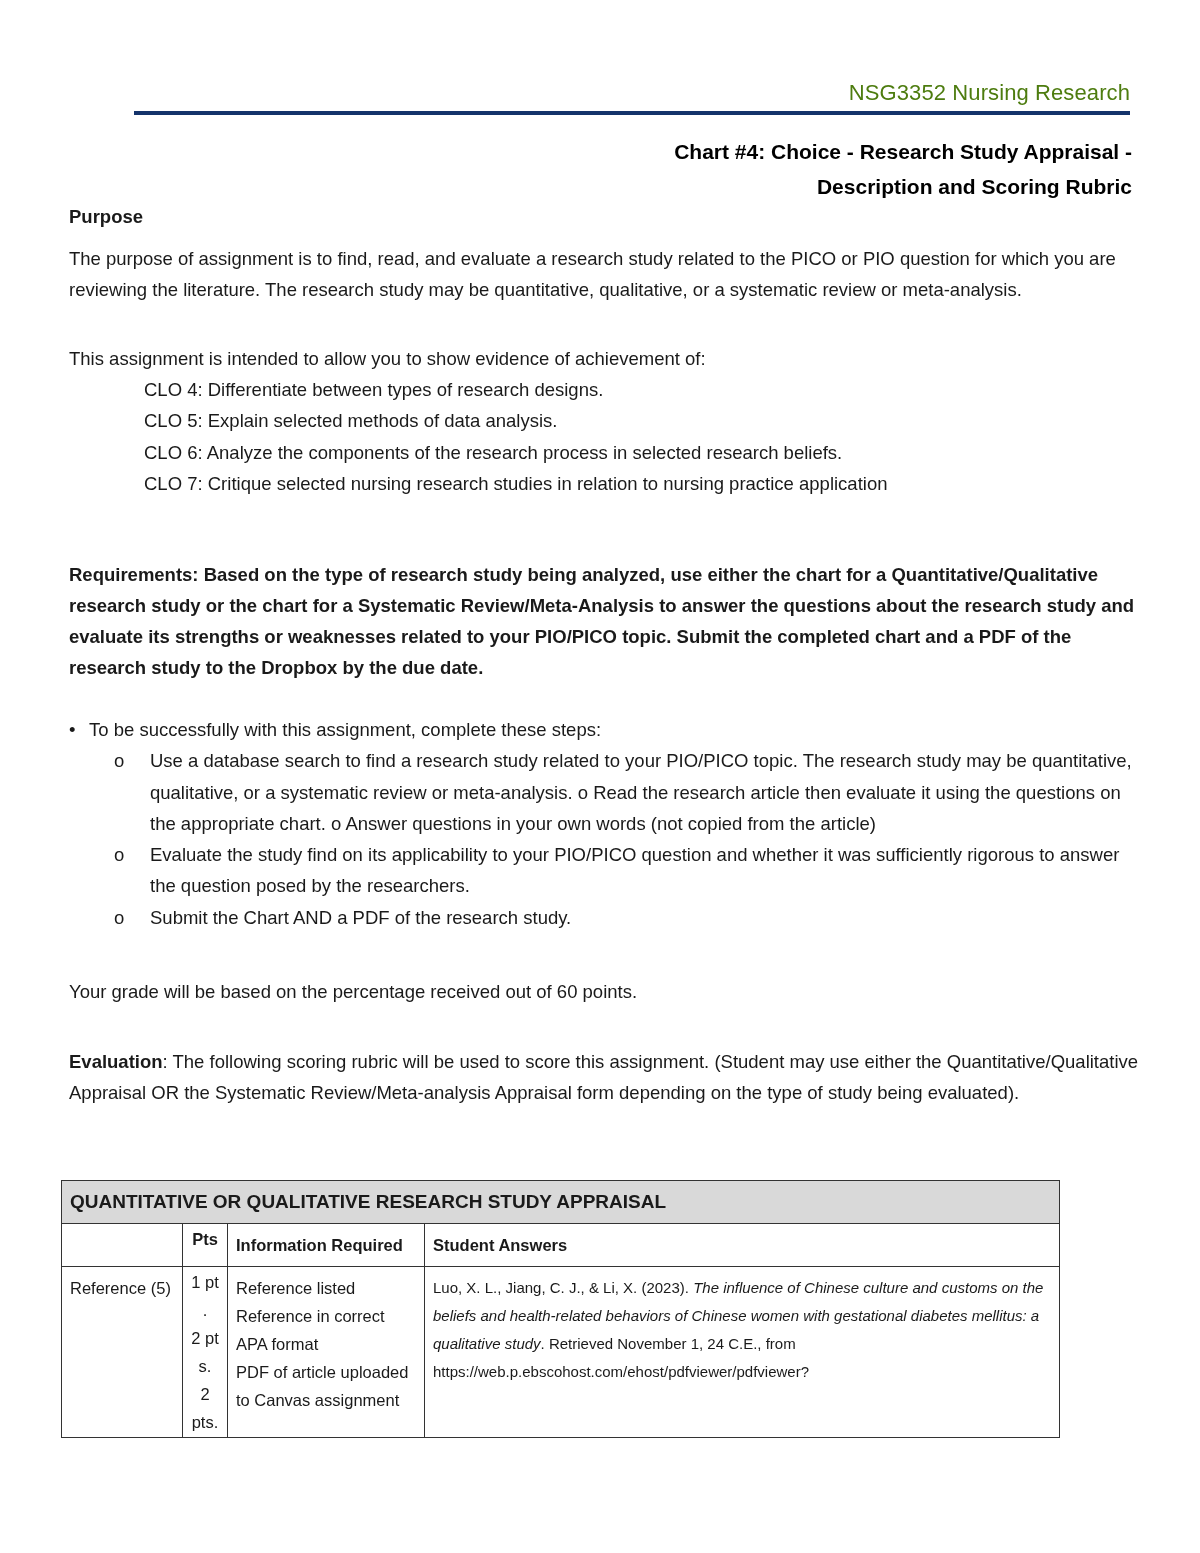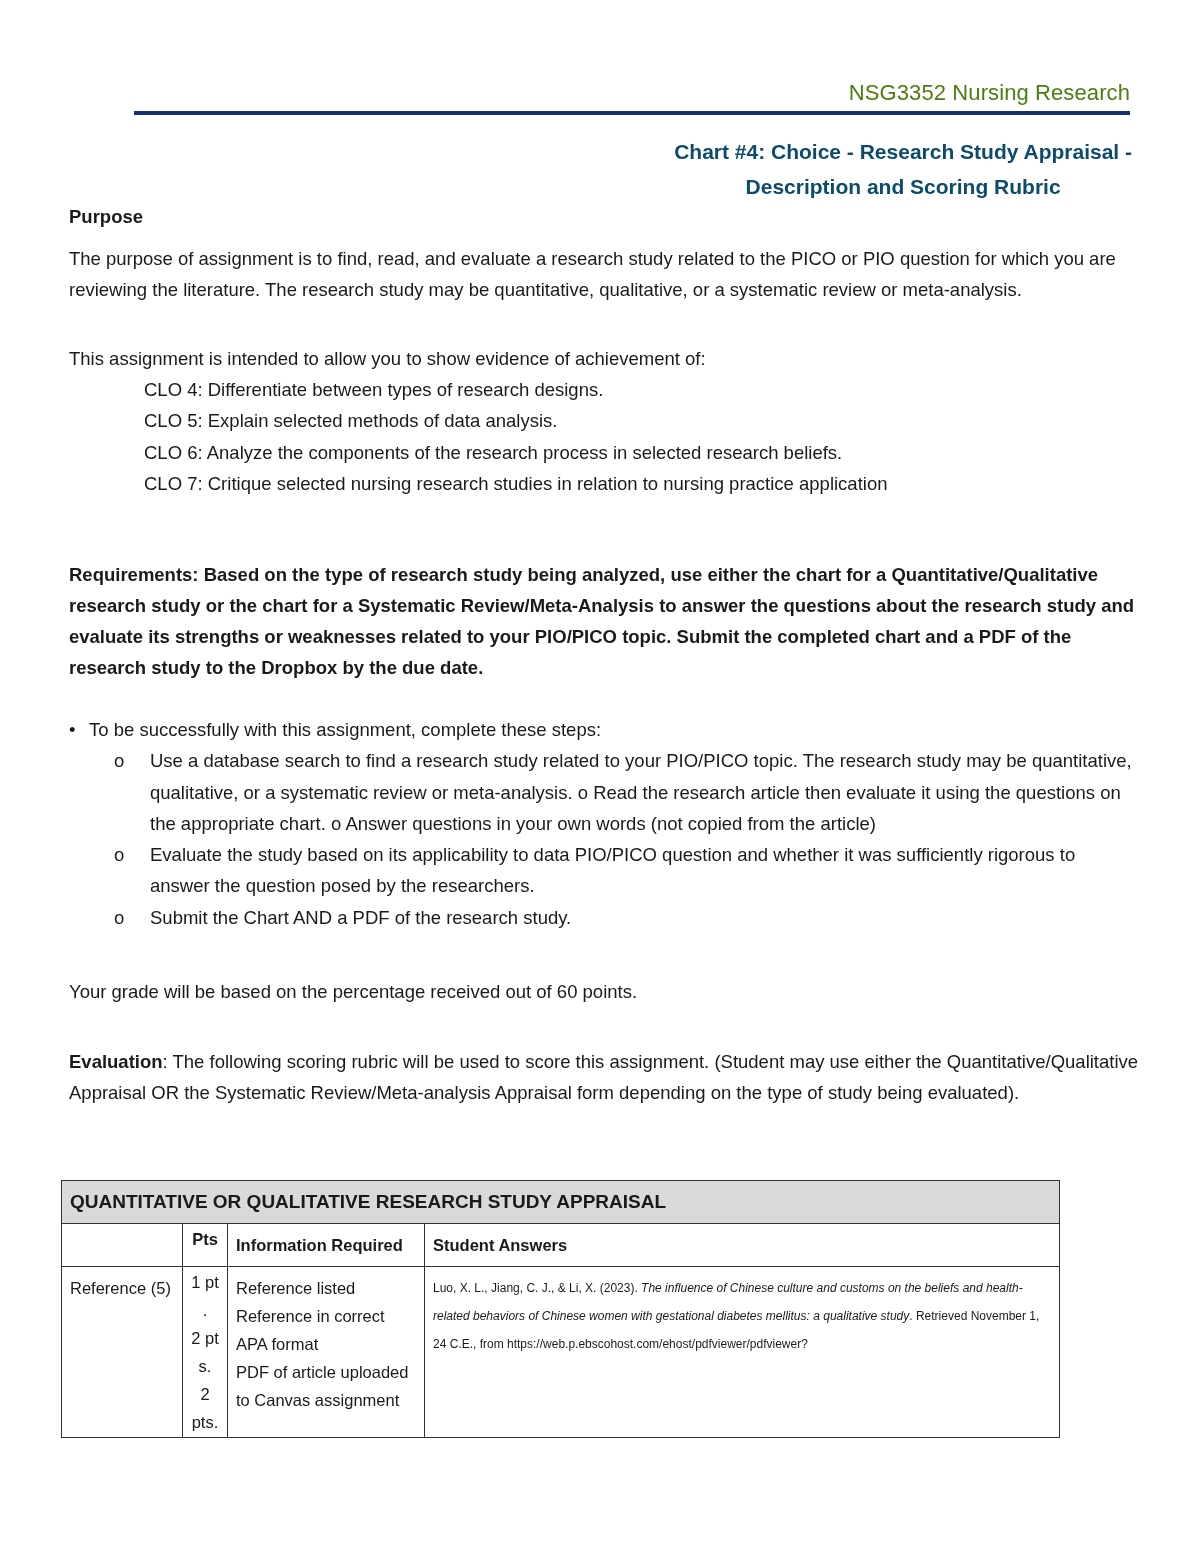--- a/index.html
+++ b/index.html
@@ -11,22 +11,22 @@
     .page { position: absolute; left: 0; top: 0; width: 1200px; height: 1553px; }
     .header-course {
       position: absolute; right: 70px; top: 80px;
       font-size: 22px; color: #4d7c0f; letter-spacing: 0.1px;
     }
     .header-rule {
       position: absolute; left: 134px; top: 111px; width: 996px; height: 4px;
       background: #14336b;
     }
     .doc-title {
-      position: absolute; right: 68px; top: 134px; text-align: center;
-      font-size: 21px; font-weight: bold; color: #0c4a6e; line-height: 35px;
+      position: absolute; right: 68px; top: 134px; text-align: right;
+      font-size: 21px; font-weight: bold; color: #000000; line-height: 35px;
     }
     .body-text { position: absolute; left: 69px; width: 1070px; font-size: 18.5px; line-height: 31px; }
     .heading { font-weight: bold; }
     .clo-list { position: absolute; left: 144px; font-size: 18.5px; line-height: 31.3px; }
     .req { font-weight: bold; }
     .steps { position: absolute; left: 69px; width: 1070px; font-size: 18.5px; line-height: 31.3px; }
     .bullet-line { display: flex; }
     .bullet-dot { width: 20px; }
     .sub { position: relative; padding-left: 81px; }
     .sub .marker { position: absolute; left: 45px; top: 0; }
@@ -37,21 +37,21 @@
     table.rubric td, table.rubric th {
       border: 1.5px solid #333333; vertical-align: top; padding: 7px 8px;
       line-height: 28px; text-align: left;
     }
     .title-row th {
       background: #d9d9d9; text-align: center; font-size: 19px; font-weight: bold;
       padding: 6px 8px; line-height: 28px;
     }
     .col-head { font-weight: bold; }
     .pts-col { text-align: center !important; padding: 1px 4px !important; }
-    .answer { font-size: 12px; line-height: 30px; }
+    .answer { font-size: 15px; line-height: 30px; }
     .italic { font-style: italic; }
   </style>
 </head>
 <body>
 
 <div class="page">
 
   <div class="header-course">NSG3352 Nursing Research</div>
   <div class="header-rule"></div>
 
@@ -77,21 +77,21 @@
     <div class="bullet-line">
       <span class="bullet-dot">•</span>
       <span>To be successfully with this assignment, complete these steps:</span>
     </div>
     <div class="sub">
       <span class="marker">o</span>
       <span>Use a database search to find a research study related to your PIO/PICO topic. The research study may be quantitative, qualitative, or a systematic review or meta-analysis.  o Read the research article then evaluate it using the questions on the appropriate chart. o Answer questions in your own words (not copied from the article)</span>
     </div>
     <div class="sub">
       <span class="marker">o</span>
-      <span>Evaluate the study based on its applicability to data PIO/PICO question and whether it was sufficiently rigorous to answer the question posed by the researchers.</span>
+      <span>Evaluate the study find on its applicability to your PIO/PICO question and whether it was sufficiently rigorous to answer the question posed by the researchers.</span>
     </div>
     <div class="sub">
       <span class="marker">o</span>
       <span>Submit the Chart AND a PDF of the research study.</span>
     </div>
   </div>
 
   <div class="body-text" style="top:976px;">Your grade will be based on the percentage received out of 60 points.</div>
 
   <div class="body-text" style="top:1046px;">

